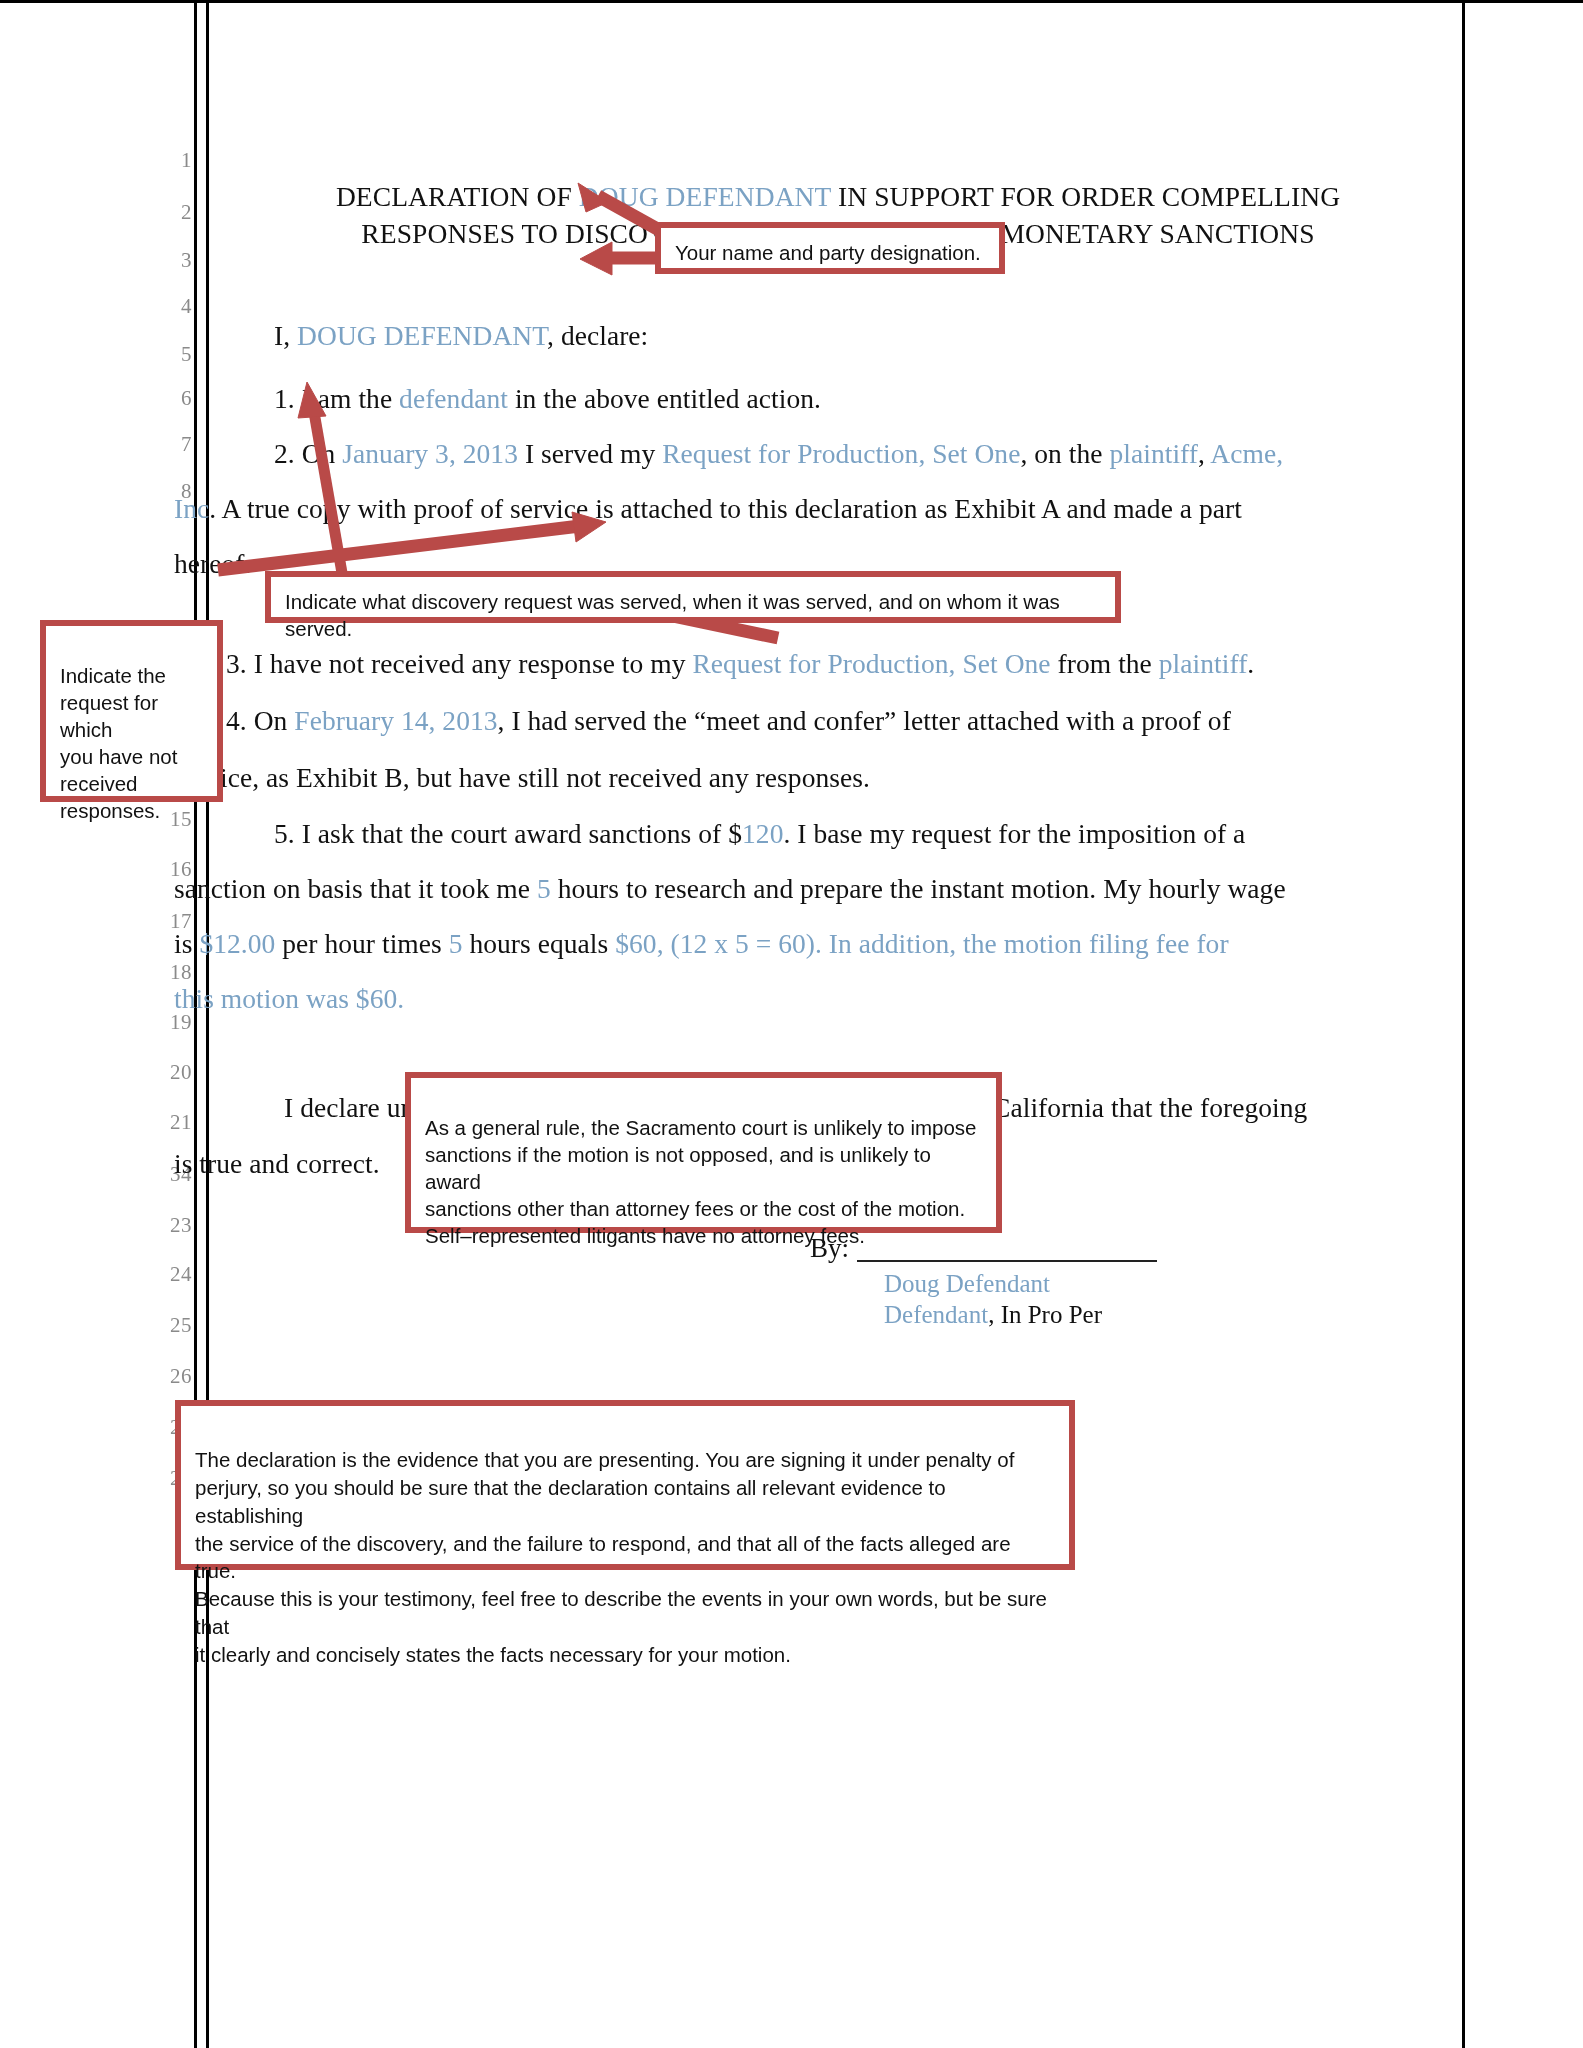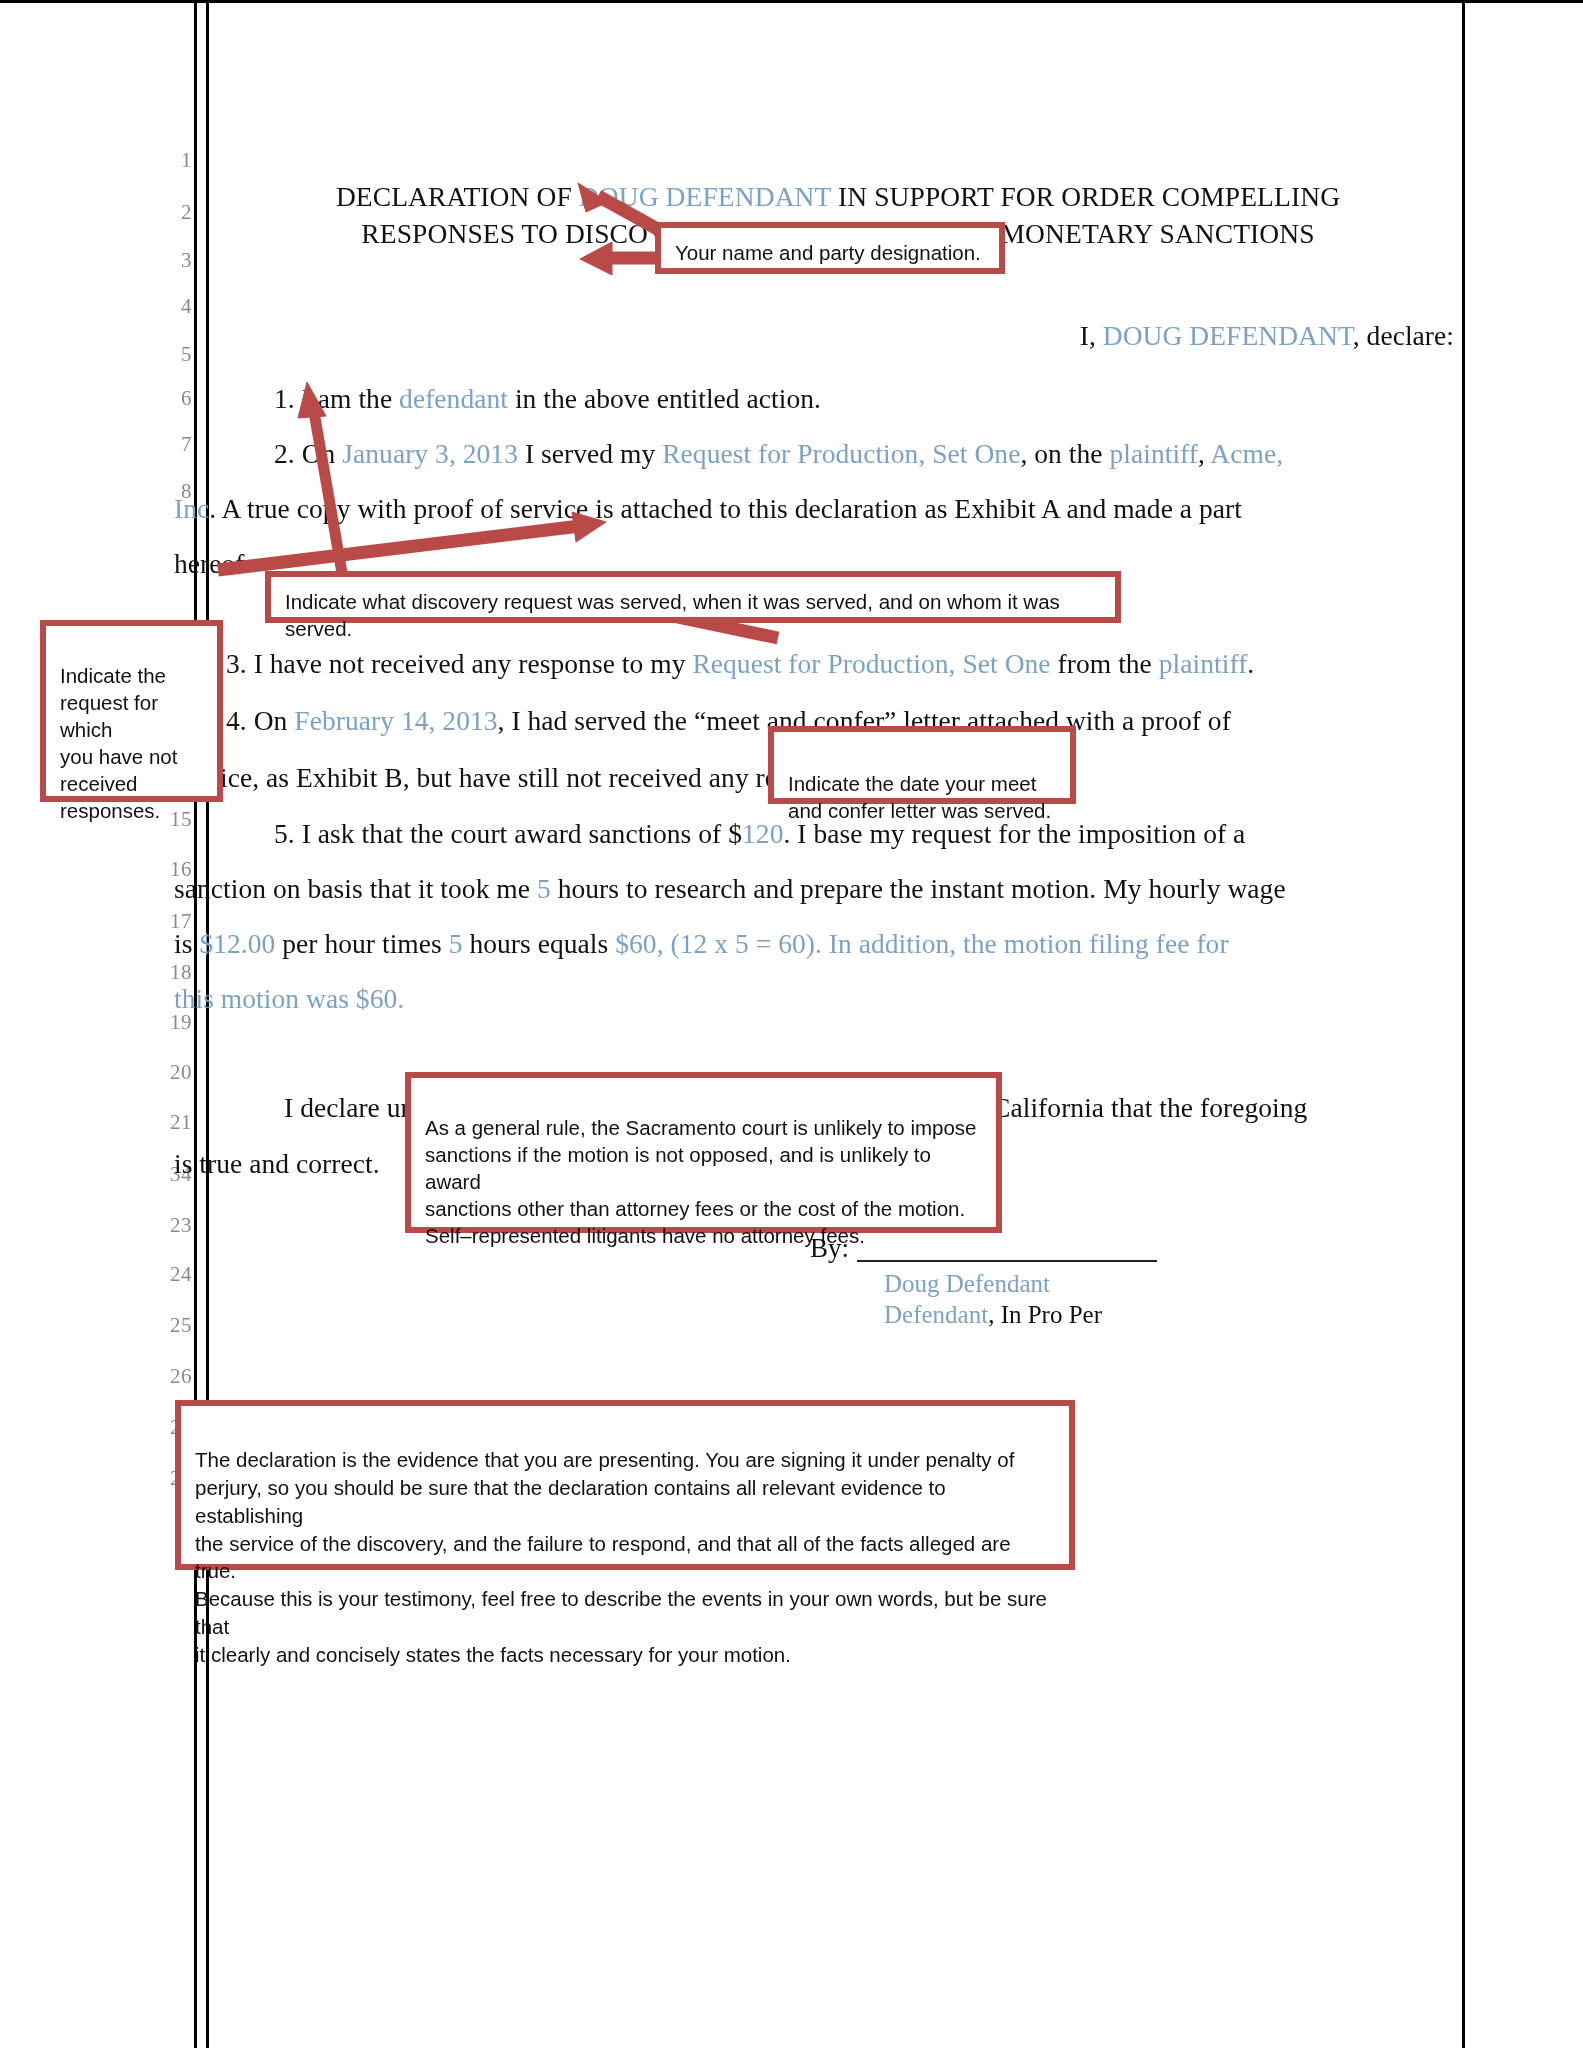--- a/index.html
+++ b/index.html
@@ -74,21 +74,21 @@
 
   .para {
     position: absolute;
     width: 1232px;
     font-size: 27.5px;
     line-height: 1.15;
     letter-spacing: 0.05px;
   }
   .ind { display: inline-block; width: 52px; }
 
-  .p-declare   { left: 0; top: 320px; text-align: right; }
+  .p-declare   { left: 0; top: 320px; }
   .p-1         { left: 0; top: 383px; }
   .p-2a        { left: 0; top: 438px; width: 1238px; }
   .p-2b        { left: -48px; top: 493px; width: 1290px; }
   .p-2c        { left: -48px; top: 548px; width: 1290px; }
   .p-3         { left: -48px; top: 648px; width: 1290px; }
   .p-4a        { left: -48px; top: 705px; width: 1290px; }
   .p-4b        { left: -48px; top: 762px; width: 1290px; }
   .p-5a        { left: 0;  top: 818px; width: 1240px; }
   .p-5b        { left: -48px; top: 873px; width: 1295px; }
   .p-5c        { left: -48px; top: 928px; width: 1295px; }
@@ -313,24 +313,20 @@
   </div>
 
   <div class="anno anno-request" style="white-space:pre-line;">
     <span>Indicate the
 request for which
 you have not
 received
 responses.</span>
   </div>
 
-  <div class="anno anno-meet" style="white-space:pre-line;">
-    <span>Indicate the date your meet
-and confer letter was served.</span>
-  </div>
 
   <div class="anno anno-sacto" style="white-space:pre-line;">
     <span>As a general rule, the Sacramento court is unlikely to impose
 sanctions if the motion is not opposed, and is unlikely to award
 sanctions other than attorney fees or the cost of the motion.
 Self–represented litigants have no attorney fees.</span>
   </div>
 
 
   <div class="anno anno-declbox" style="white-space:pre-line; line-height:1.36;">

